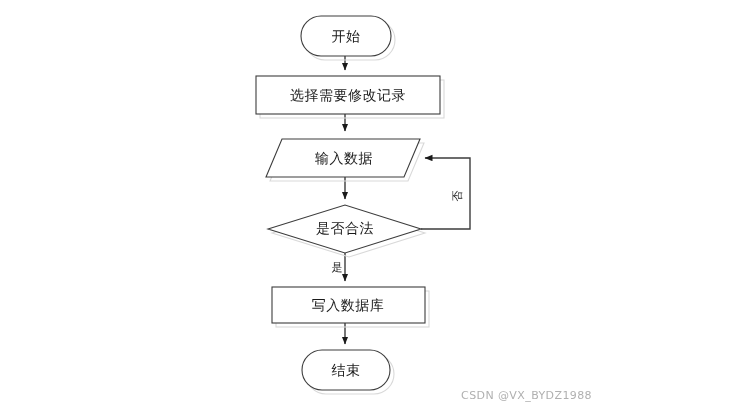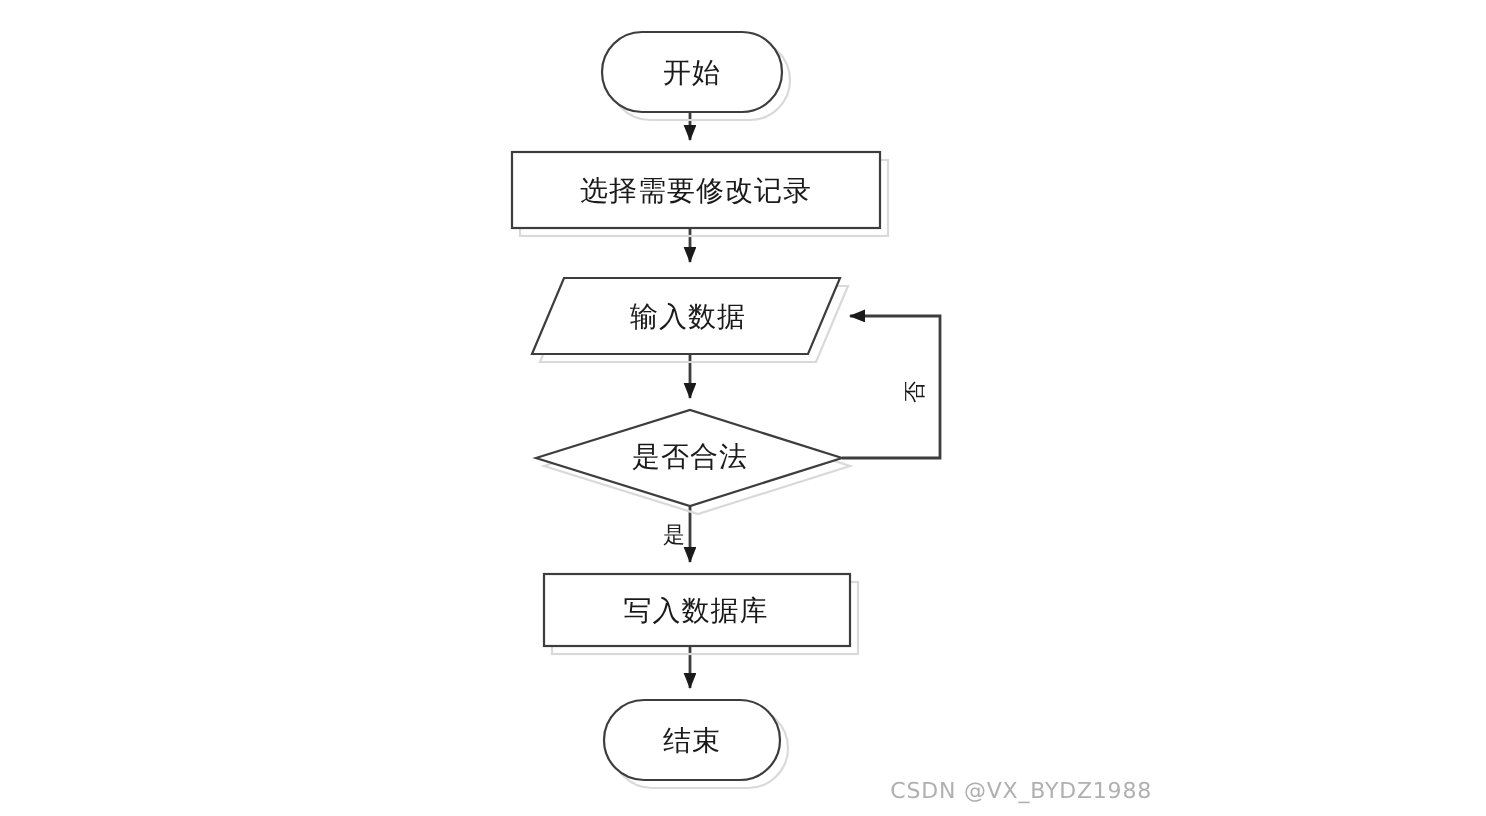--- a/index.html
+++ b/index.html
@@ -49,21 +49,21 @@
   }
   .edge-label {
     font-family: "DejaVu Sans", "Liberation Sans", sans-serif;
     font-size: 11px;
     fill: #1a1a1a;
     text-anchor: middle;
     dominant-baseline: middle;
   }
   .watermark {
     position: absolute;
-    right: 24px;
+    right: 8px;
     bottom: 6px;
     font-family: "DejaVu Sans", "Liberation Sans", sans-serif;
     font-size: 11px;
     color: #b0b0b0;
     letter-spacing: 0.4px;
     white-space: nowrap;
   }
 </style>
 </head>
 <body>

